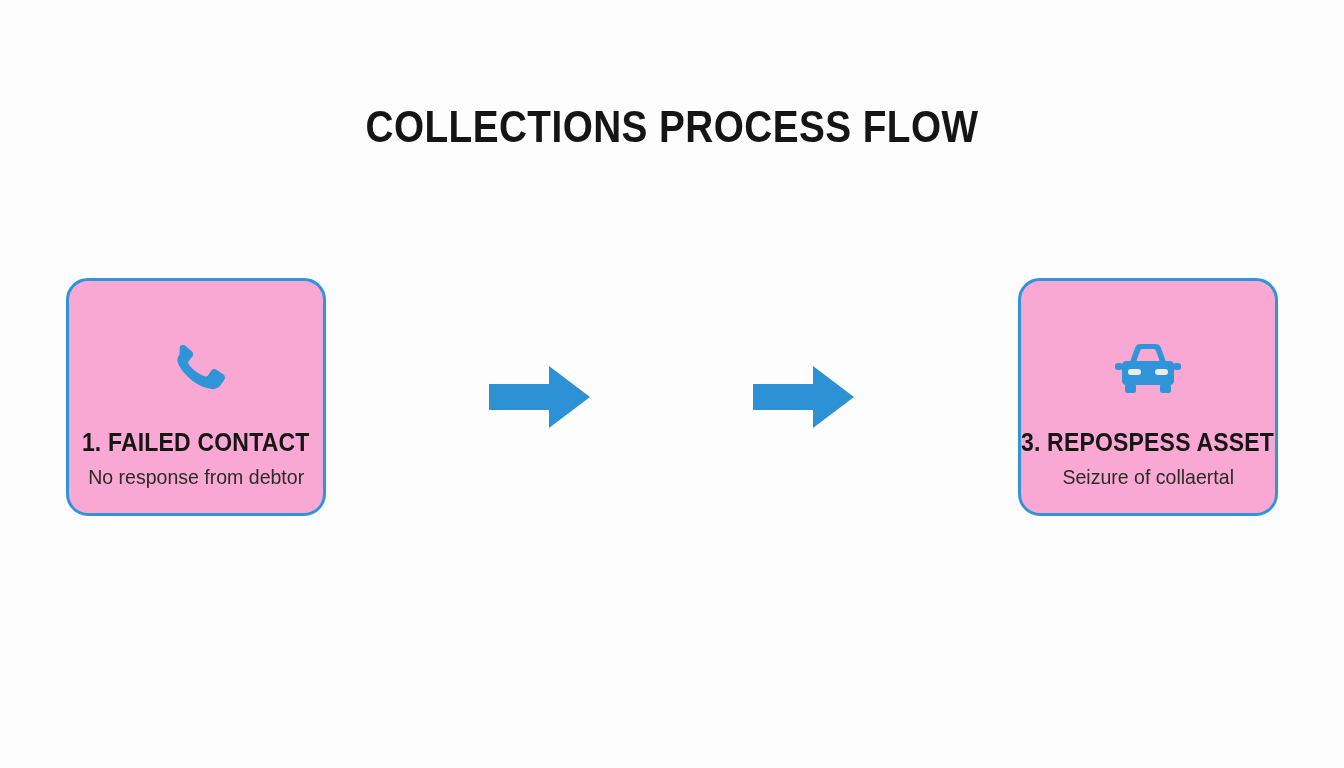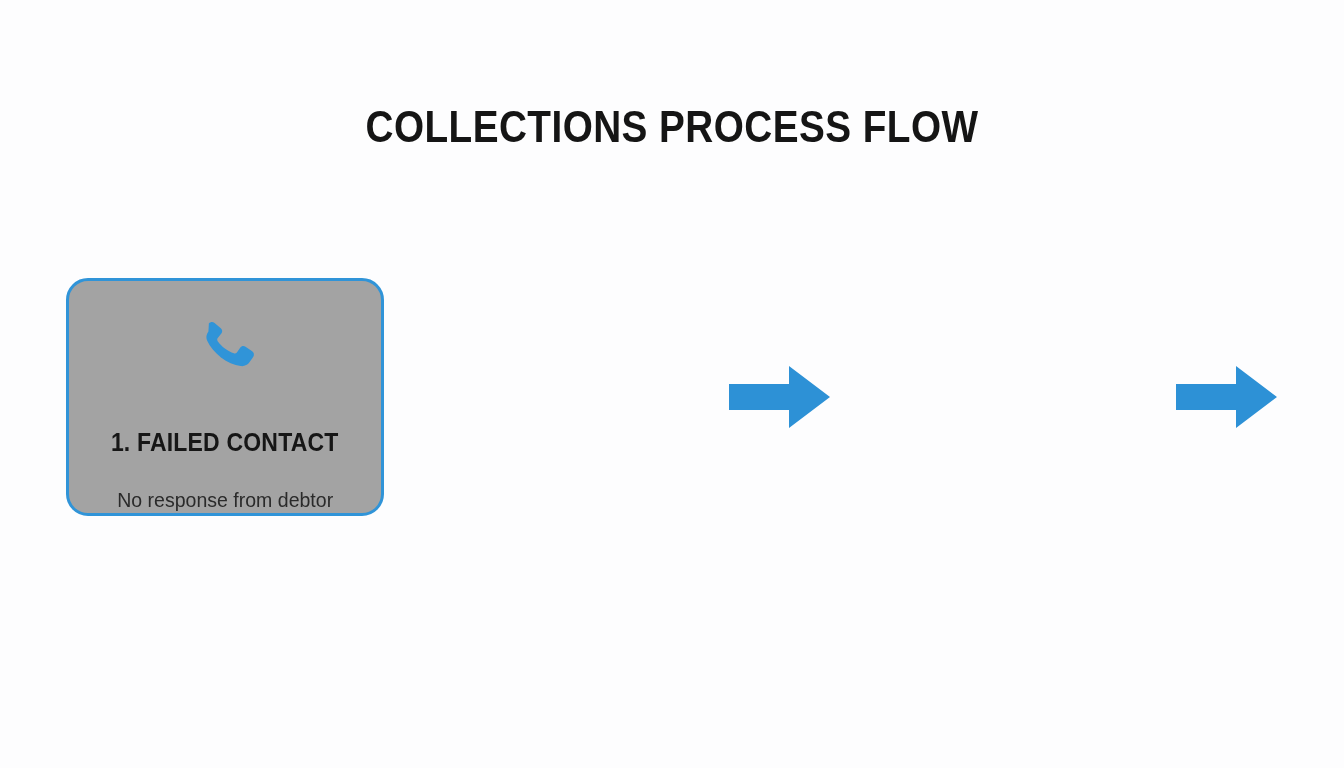--- a/index.html
+++ b/index.html
@@ -46,30 +46,30 @@
     left: 66px;
     width: 1212px;
     height: 238px;
     display: flex;
     align-items: center;
     justify-content: space-between;
   }
 
   .step-card {
     position: relative;
-    width: 318px;
+    width: 260px;
     height: 238px;
     box-sizing: border-box;
     border: 3px solid #3094d8;
     border-radius: 22px;
-    background: #a3a3a3;
+    background: #f9a8d4;
     display: flex;
     flex-direction: column;
     align-items: center;
-    justify-content: space-between;
+    justify-content: center;
     flex: 0 0 auto;
   }
 
   .card-icon {
     margin-top: 31px;
     height: 66px;
     display: flex;
     align-items: center;
     justify-content: center;
   }
@@ -139,15 +139,40 @@
       </svg>
     </div>
 
 
     <div class="flow-arrow">
       <svg width="102" height="66" viewBox="0 0 102 66" aria-hidden="true">
         <path fill="#2d91d6" d="M0 20 L60 20 L60 2 L101 33 L60 64 L60 46 L0 46 Z"></path>
       </svg>
     </div>
 
+    <div class="step-card">
+      <div class="card-icon">
+        <svg width="68" height="56" viewBox="0 0 68 56" aria-hidden="true">
+          <g fill="#3094d8">
+
+            <path d="M16 22 L21 8 C21.8 5.5 23.8 4 26.4 4 H41.6 C44.2 4 46.2 5.5 47 8 L52 22
+                     L46 22 L42 11 C41.6 9.8 40.6 9 39.3 9 H28.7 C27.4 9 26.4 9.8 26 11 L22 22 Z"></path>
+
+            <path d="M8 25 C8 22.8 9.8 21 12 21 H56 C58.2 21 60 22.8 60 25 V41
+                     C60 43.2 58.2 45 56 45 H12 C9.8 45 8 43.2 8 41 Z"></path>
+
+            <rect x="1" y="23" width="8" height="7" rx="3"></rect>
+            <rect x="59" y="23" width="8" height="7" rx="3"></rect>
+
+            <rect x="14" y="29" width="13" height="6" rx="3" fill="#eaecee"></rect>
+            <rect x="41" y="29" width="13" height="6" rx="3" fill="#eaecee"></rect>
+
+            <rect x="11" y="44" width="11" height="9" rx="2.5"></rect>
+            <rect x="46" y="44" width="11" height="9" rx="2.5"></rect>
+          </g>
+        </svg>
+      </div>
+      <div class="card-title">3. REPOSPESS ASSET</div>
+      <div class="card-subtitle">Seizure of collaertal</div>
+    </div>
 
   </div>
 </div>
 
 </body></html>

